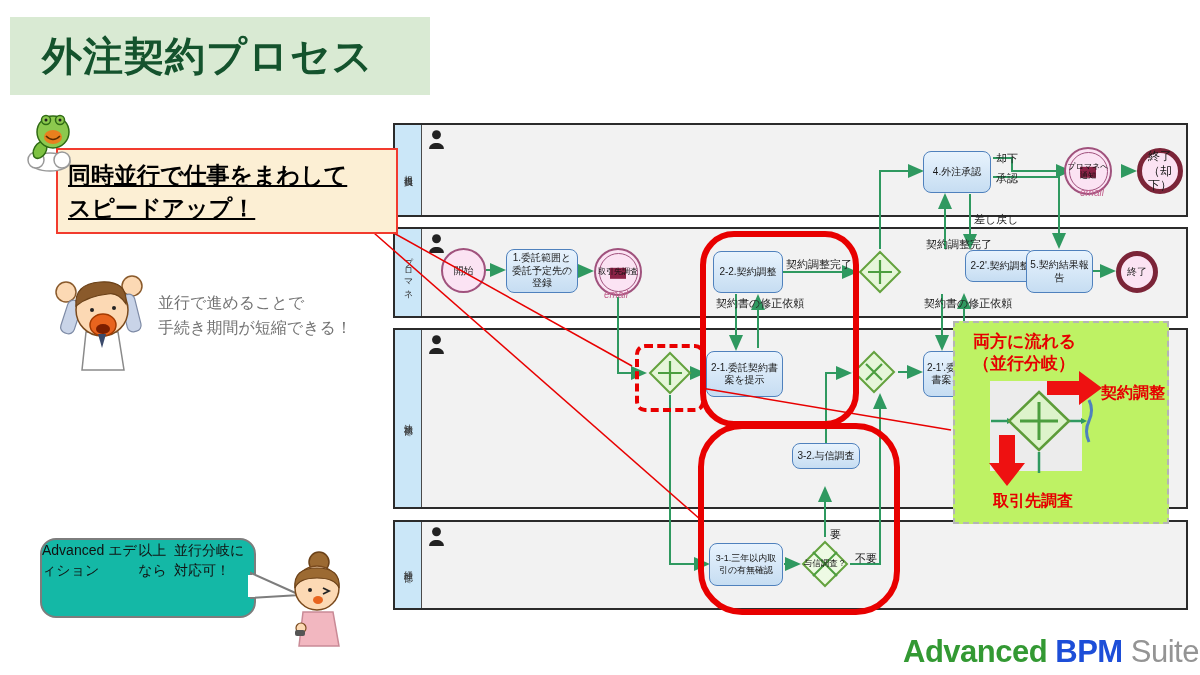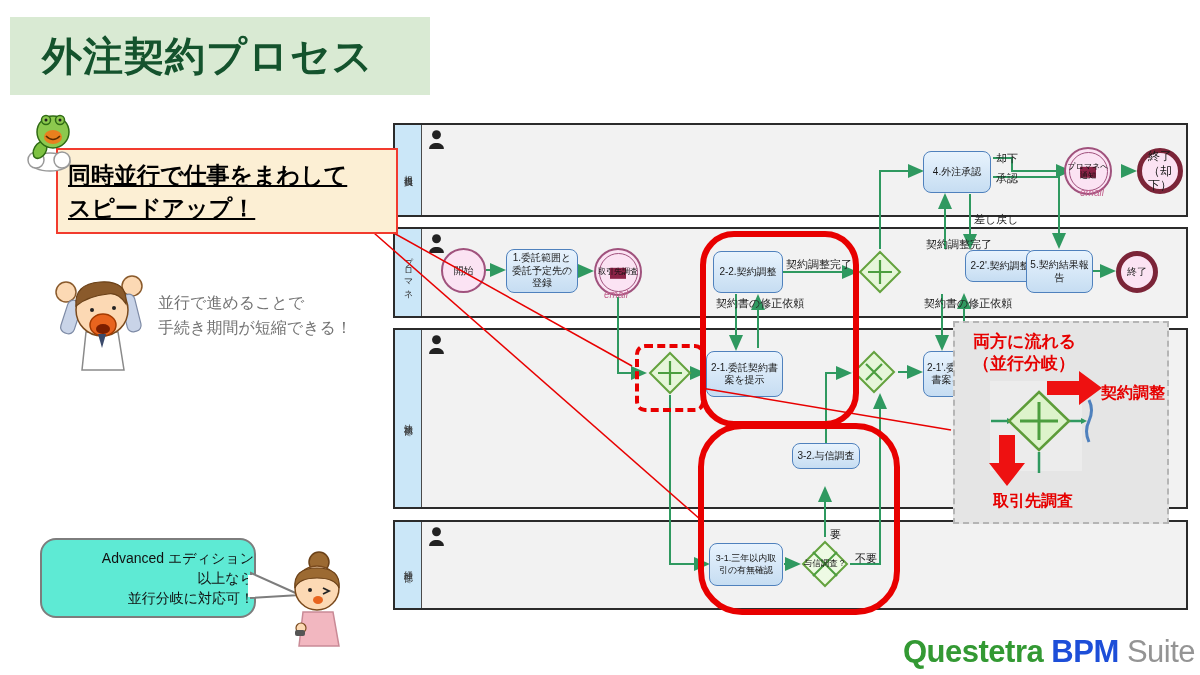--- a/index.html
+++ b/index.html
@@ -8,21 +8,21 @@
   
   .title-banner{left:10px;top:17px;width:420px;height:78px;background:#d9ead3;z-index:9;display:flex;align-items:center;padding-left:32px;box-sizing:border-box;}
   .title-banner span{font-size:40px;font-weight:bold;color:#14532d;letter-spacing:1px;}
   
   .callout{left:56px;top:148px;width:342px;height:86px;background:#fcefd4;border:2px solid #f23b2e;z-index:8;box-sizing:border-box;padding:9px 10px;}
   .callout div{font-size:23px;font-weight:bold;color:#000000;text-decoration:underline;line-height:1.45;white-space:nowrap;}
   
   .note{left:158px;top:291px;z-index:3;}
   .note div{font-size:16px;color:#737373;line-height:1.55;}
   
-  .bubble{left:40px;top:538px;width:216px;height:80px;background:#5eead4;border:2px solid #7d7d7d;border-radius:16px;z-index:6;display:flex;flex-direction:column;justify-content:center;align-items:flex-end;box-sizing:border-box;}
+  .bubble{left:40px;top:538px;width:216px;height:80px;background:#14b8a6;border:2px solid #7d7d7d;border-radius:16px;z-index:6;display:flex;justify-content:center;align-items:flex-start;box-sizing:border-box;}
   .bubble div{font-size:14px;color:#111;line-height:1.45;}
   
   .lane{background:#f2f2f2;border:2px solid #2b2b2b;z-index:1;box-sizing:border-box;}
   .lane-strip{position:absolute;left:0;top:0;bottom:0;width:26px;background:#cbe7f8;border-right:1.5px solid #4a4a4a;display:flex;align-items:center;justify-content:center;}
   .lane-strip span{writing-mode:vertical-rl;text-orientation:upright;font-size:9px;color:#333;letter-spacing:1px;}
   .person{position:absolute;left:34px;top:5px;}
   
   .task{position:absolute;background:linear-gradient(#e8f3fd,#c6ddf2);border:1.8px solid #4f81bd;border-radius:8px;z-index:3;display:flex;align-items:center;justify-content:center;text-align:center;box-sizing:border-box;padding:2px;}
   .task span{font-size:10px;color:#1a1a1a;line-height:1.25;}
   .event{position:absolute;border-radius:50%;background:#fbe3f3;z-index:3;box-sizing:border-box;display:flex;align-items:center;justify-content:center;text-align:center;}
@@ -33,21 +33,21 @@
   .envelope{position:absolute;width:16px;height:11px;background:#8b2346;left:50%;top:50%;transform:translate(-50%,-38%);}
   .msg-label{position:absolute;width:100%;text-align:center;font-size:8px;color:#111;line-height:1.15;z-index:2;}
   .gw{position:absolute;z-index:3;}
   .gw-text{position:absolute;z-index:4;font-size:8.5px;color:#1a1a1a;text-align:center;}
   .elbl{position:absolute;z-index:4;font-size:11px;color:#222;white-space:nowrap;}
   .email-lbl{position:absolute;z-index:4;font-size:10px;color:#c4638f;font-style:italic;}
   
   .hl{position:absolute;border:6px solid #e80000;border-radius:34px;z-index:5;background:transparent;}
   .hl-dashed{position:absolute;border:4px dashed #e80000;border-radius:10px;z-index:5;}
   
-  .zoom-panel{left:953px;top:321px;width:216px;height:203px;background:#e5e5e5;border:2px dashed #b5b5b5;z-index:7;box-sizing:border-box;}
+  .zoom-panel{left:953px;top:321px;width:216px;height:203px;background:#bef264;border:2px dashed #b5b5b5;z-index:7;box-sizing:border-box;}
   .zoom-title{position:absolute;left:18px;top:8px;font-size:17px;font-weight:bold;color:#e60000;line-height:1.3;}
   .zoom-gray{position:absolute;left:35px;top:58px;width:92px;height:90px;background:#ececec;}
   .zoom-lbl{position:absolute;font-size:16px;font-weight:bold;color:#e60000;white-space:nowrap;}
   
   .logo{left:903px;top:634px;z-index:9;font-size:31px;letter-spacing:-0.5px;white-space:nowrap;}
   .logo .q{color:#339933;font-weight:bold;}
   .logo .b{color:#1d4ed8;font-weight:bold;}
   .logo .s{color:#949494;font-weight:normal;}
   svg{display:block;}
 </style>
@@ -302,16 +302,16 @@
     <polygon points="0,10 32,10 32,0 55,17 32,34 32,24 0,24" fill="#ee1111"></polygon>
   </svg>
   <svg class="abs" style="left:34px;top:112px;" width="36" height="52" viewBox="0 0 36 52">
     <polygon points="10,0 26,0 26,28 36,28 18,51 0,28 10,28" fill="#ee1111"></polygon>
   </svg>
   <span class="zoom-lbl" style="left:146px;top:60px;">契約調整</span>
   <span class="zoom-lbl" style="left:38px;top:168px;">取引先調査</span>
 </div>
 
 <div class="abs logo">
-  <span class="q">Questetra</span>
+  <span class="q">Advanced</span>
   <span class="b">BPM</span>
   <span class="s">Suite</span>
 </div>
 
 </body></html>

